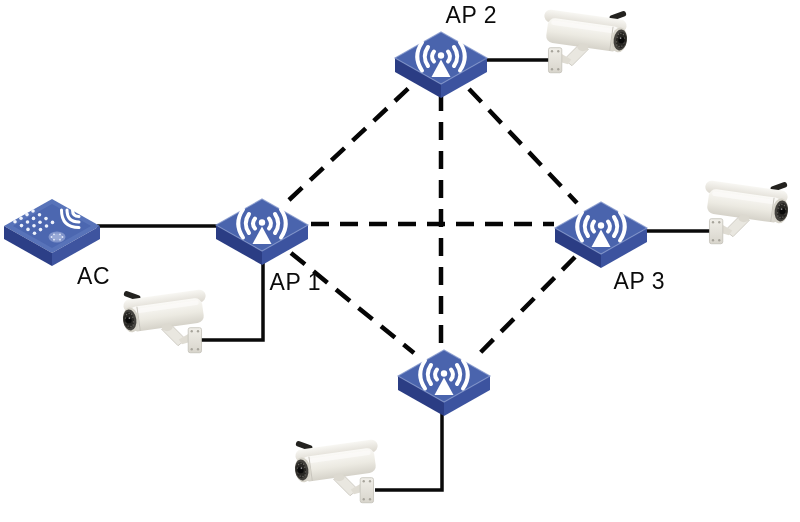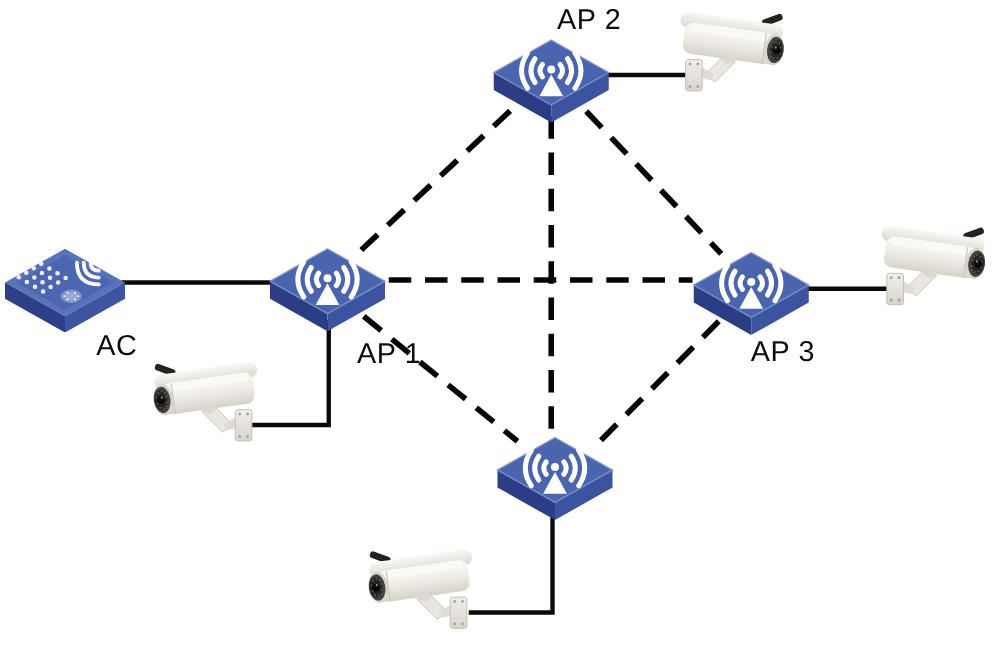--- a/index.html
+++ b/index.html
@@ -174,17 +174,17 @@
       <use href="#sym-cam"></use>
     </svg>
   <svg class="dev cam" style="left:700px;top:178px" width="98" height="72" viewBox="0 0 125 92">
       <use href="#sym-cam"></use>
     </svg>
   <svg class="dev cam flip" style="left:285px;top:437px" width="98" height="72" viewBox="0 0 125 92">
       <use href="#sym-cam"></use>
     </svg>
 
   <div class="label" style="left:-10px;top:263px">AC</div>
-  <div class="label" style="left:217px;top:269px">AP 1</div>
+  <div class="label" style="left:201px;top:269px">AP 1</div>
   <div class="label" style="left:377px;top:2px">AP 2</div>
-  <div class="label" style="left:532px;top:268px">AP 3</div>
+  <div class="label" style="left:545px;top:268px">AP 3</div>
 
 </div>
 
 </body></html>

